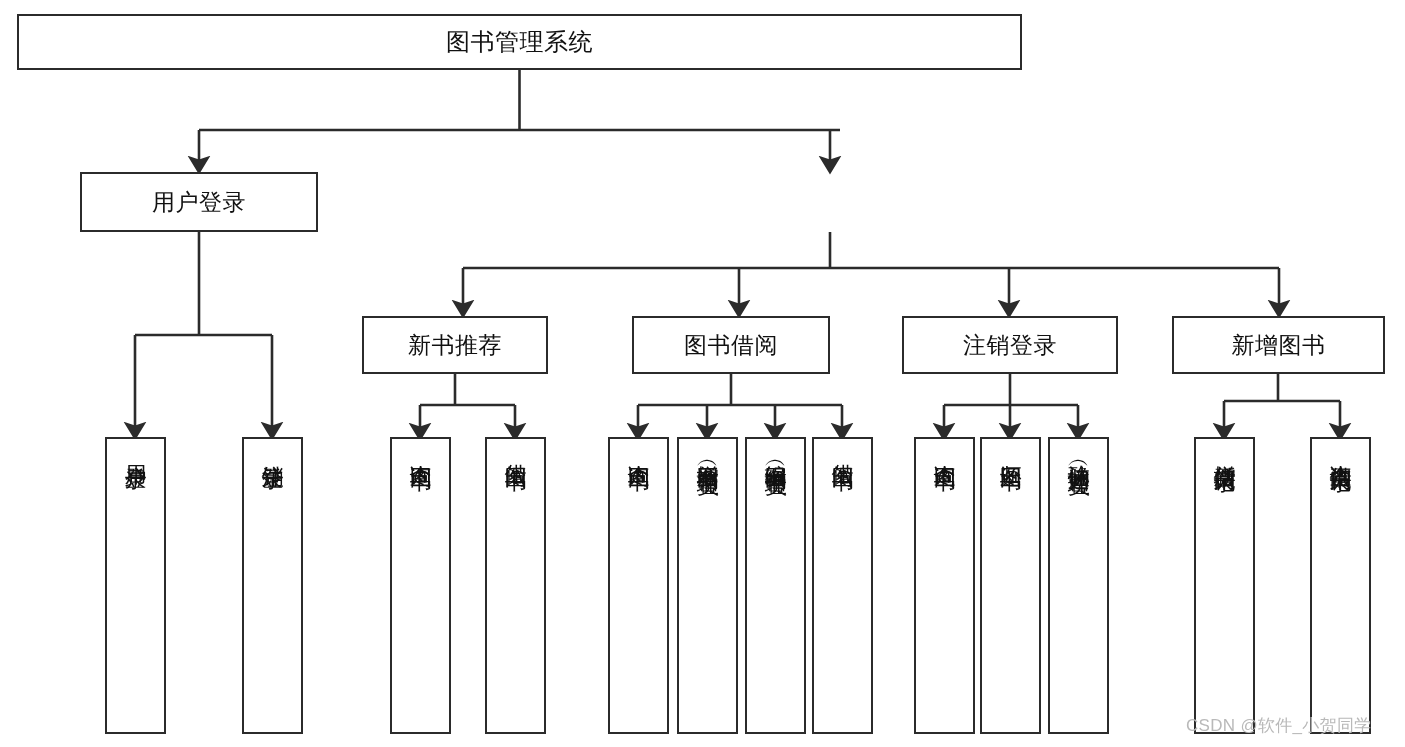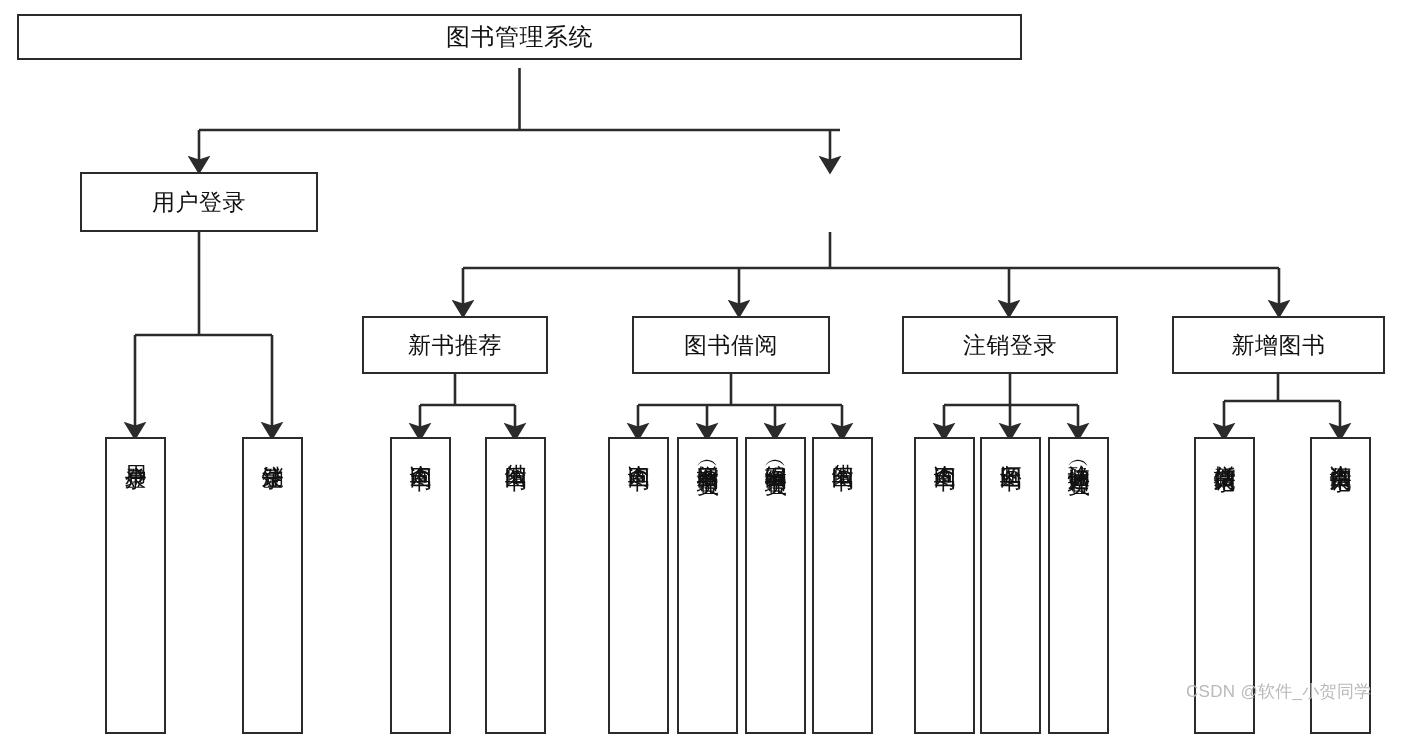--- a/index.html
+++ b/index.html
@@ -60,21 +60,21 @@
     writing-mode: vertical-rl;
     text-orientation: upright;
     font-size: 22px;
     line-height: 1.02;
     letter-spacing: 1.5px;
     white-space: nowrap;
   }
   .watermark {
     position: absolute;
     left: 1186px;
-    top: 680px;
+    top: 714px;
     font-size: 17px;
     color: #b9b9b9;
     white-space: nowrap;
     letter-spacing: 0.3px;
   }
 </style>
 </head>
 <body>
 
 <div id="canvas">
@@ -122,21 +122,21 @@
       <path d="M1010,405 L1010,431" marker-end="url(#arw)"></path>
       <path d="M1078,405 L1078,431" marker-end="url(#arw)"></path>
 
       <path d="M1278,374 L1278,401"></path>
       <path d="M1224,401 L1340,401"></path>
       <path d="M1224,401 L1224,431" marker-end="url(#arw)"></path>
       <path d="M1340,401 L1340,431" marker-end="url(#arw)"></path>
     </g>
   </svg>
 
-  <div class="node h root" style="left:17px; top:14px; width:1005px; height:46px;">
+  <div class="node h root" style="left:17px; top:14px; width:1005px; height:56px;">
     <span class="lbl">图书管理系统</span>
   </div>
 
   <div class="node h" style="left:80px; top:172px; width:238px; height:60px;">
     <span class="lbl">用户登录</span>
   </div>
 
   <div class="node h" style="left:362px; top:316px; width:186px; height:58px;">
     <span class="lbl">新书推荐</span>
   </div>

